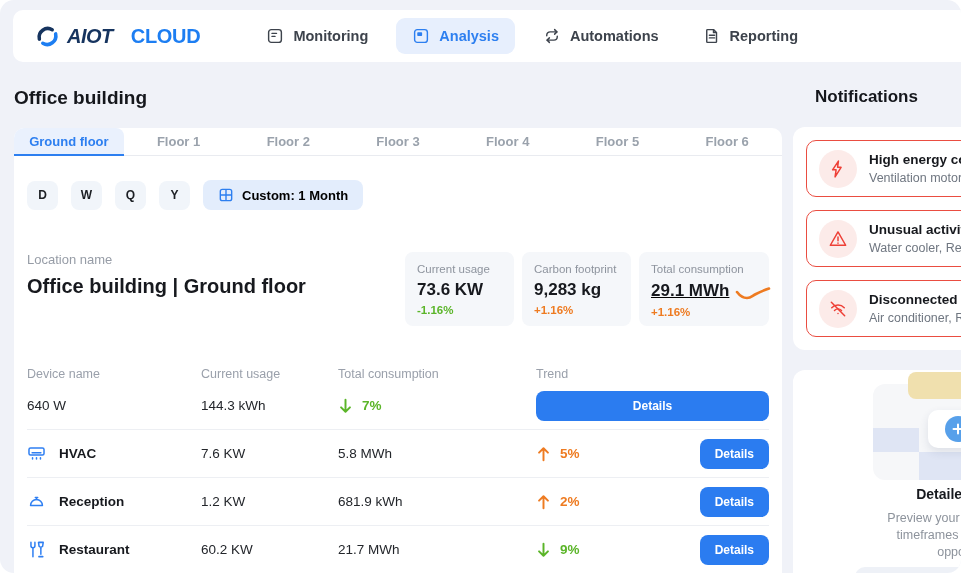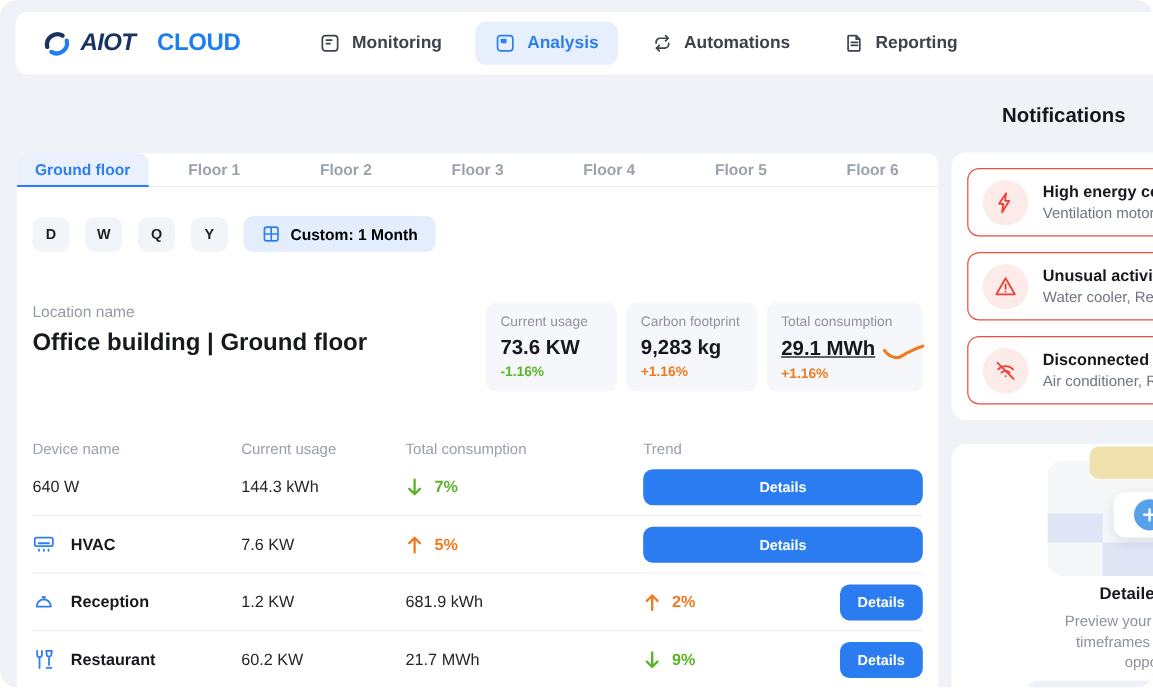--- a/index.html
+++ b/index.html
@@ -60,21 +60,21 @@
   .device-cell { display:flex; align-items:center; gap:13px; }
   .device-name { font-size:13.5px; font-weight:800; color:#17191e; }
   .cell { font-size:13.5px; color:#23262b; }
   .trend { display:flex; align-items:center; gap:9px; font-size:13.5px; font-weight:700; }
   .trend.up { color:#ee7b21; }
   .trend.down { color:#5bb529; }
   .details-btn { background:#2b7cf0; color:#ffffff; border:none; border-radius:8px; padding:8px 15px;
                  font-size:12px; font-weight:700; font-family:inherit; cursor:pointer; }
 
   
-  .notif-title { position:absolute; left:835px; top:87px; font-size:17px; font-weight:800; color:#15171c; }
+  .notif-title { position:absolute; left:815px; top:87px; font-size:17px; font-weight:800; color:#15171c; }
   .notif-card { position:absolute; left:793px; top:127px; width:360px; background:#ffffff;
                 border-radius:12px; padding:13px; display:flex; flex-direction:column; gap:13px; }
   .notif-item { height:57px; border:1px solid #ea4d41; border-radius:10px; display:flex; align-items:center;
                 gap:12px; padding:0 12px; background:#ffffff; cursor:pointer; }
   .notif-icon { width:38px; height:38px; border-radius:50%; background:#fcebe9; display:flex;
                 align-items:center; justify-content:center; flex:none; }
   .notif-item-title { font-size:13.5px; font-weight:700; color:#17191e; white-space:nowrap; }
   .notif-item-sub { margin-top:4px; font-size:12.5px; color:#6f7680; white-space:nowrap; }
 
   .promo-card { position:absolute; left:793px; top:370px; width:360px; height:245px;
@@ -147,20 +147,21 @@
             <path d="M6 3.5h8l4 4v12a1 1 0 0 1-1 1H6a1 1 0 0 1-1-1v-15a1 1 0 0 1 1-1z"></path>
             <path d="M14 3.5v4h4"></path>
             <path d="M8.5 11h7M8.5 14.5h7" stroke-linecap="round"></path>
           </svg>
         </span>
         <span>Reporting</span>
       </div>
     </nav>
   </header>
 
+  <h1 class="page-title">Office building</h1>
 
   <section class="main-panel">
     <div class="tabbar">
       <div class="tab active">Ground floor</div>
       <div class="tab">Floor 1</div>
       <div class="tab">Floor 2</div>
       <div class="tab">Floor 3</div>
       <div class="tab">Floor 4</div>
       <div class="tab">Floor 5</div>
       <div class="tab">Floor 6</div>
@@ -243,20 +244,21 @@
             <span>
               <svg width="19" height="19" viewBox="0 0 24 24" fill="none" stroke="#2f7ff2" stroke-width="1.9" stroke-linecap="round">
                 <rect x="2.5" y="5" width="19" height="9" rx="2"></rect>
                 <path d="M6.5 11h11"></path>
                 <path d="M7 17.5v1.5M12 17.5v1.5M17 17.5v1.5"></path>
               </svg>
             </span>
             <span class="device-name">HVAC</span>
           </div>
           <div class="cell">7.6 KW</div>
+          <div class="cell">5.8 MWh</div>
           <div class="trend up">
             <span>
               <svg width="15" height="16" viewBox="0 0 16 18" fill="none" stroke="#ee7b21" stroke-width="2.2" stroke-linecap="round" stroke-linejoin="round">
                 <path d="M8 16V3M3 7.5 8 2.5 13 7.5"></path>
               </svg>
             </span>
             <span>5%</span>
           </div>
           <button class="details-btn">Details</button>
         </div>

